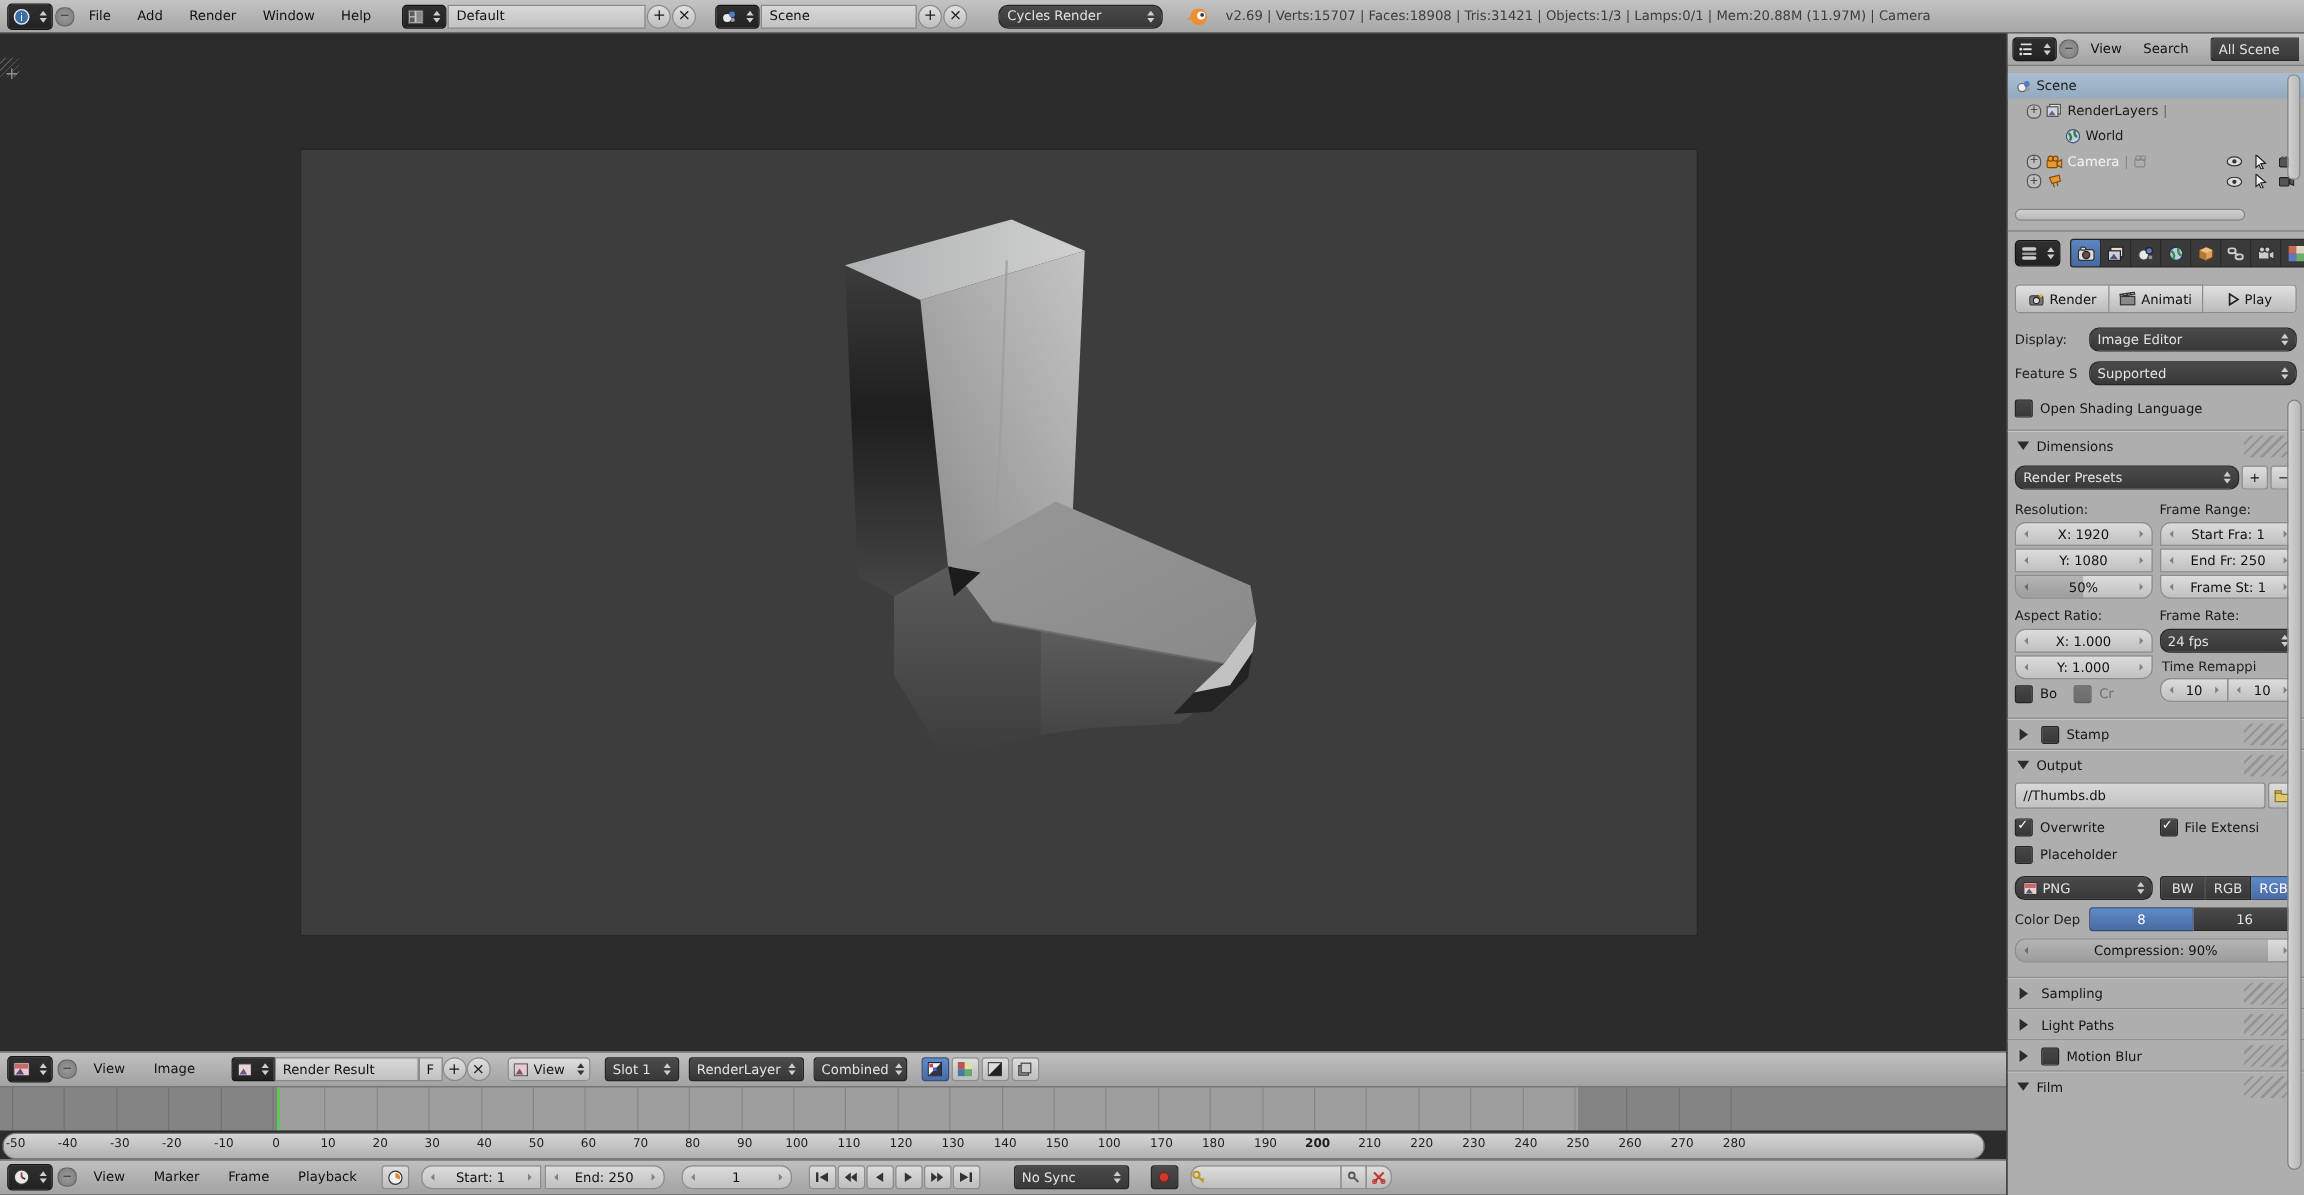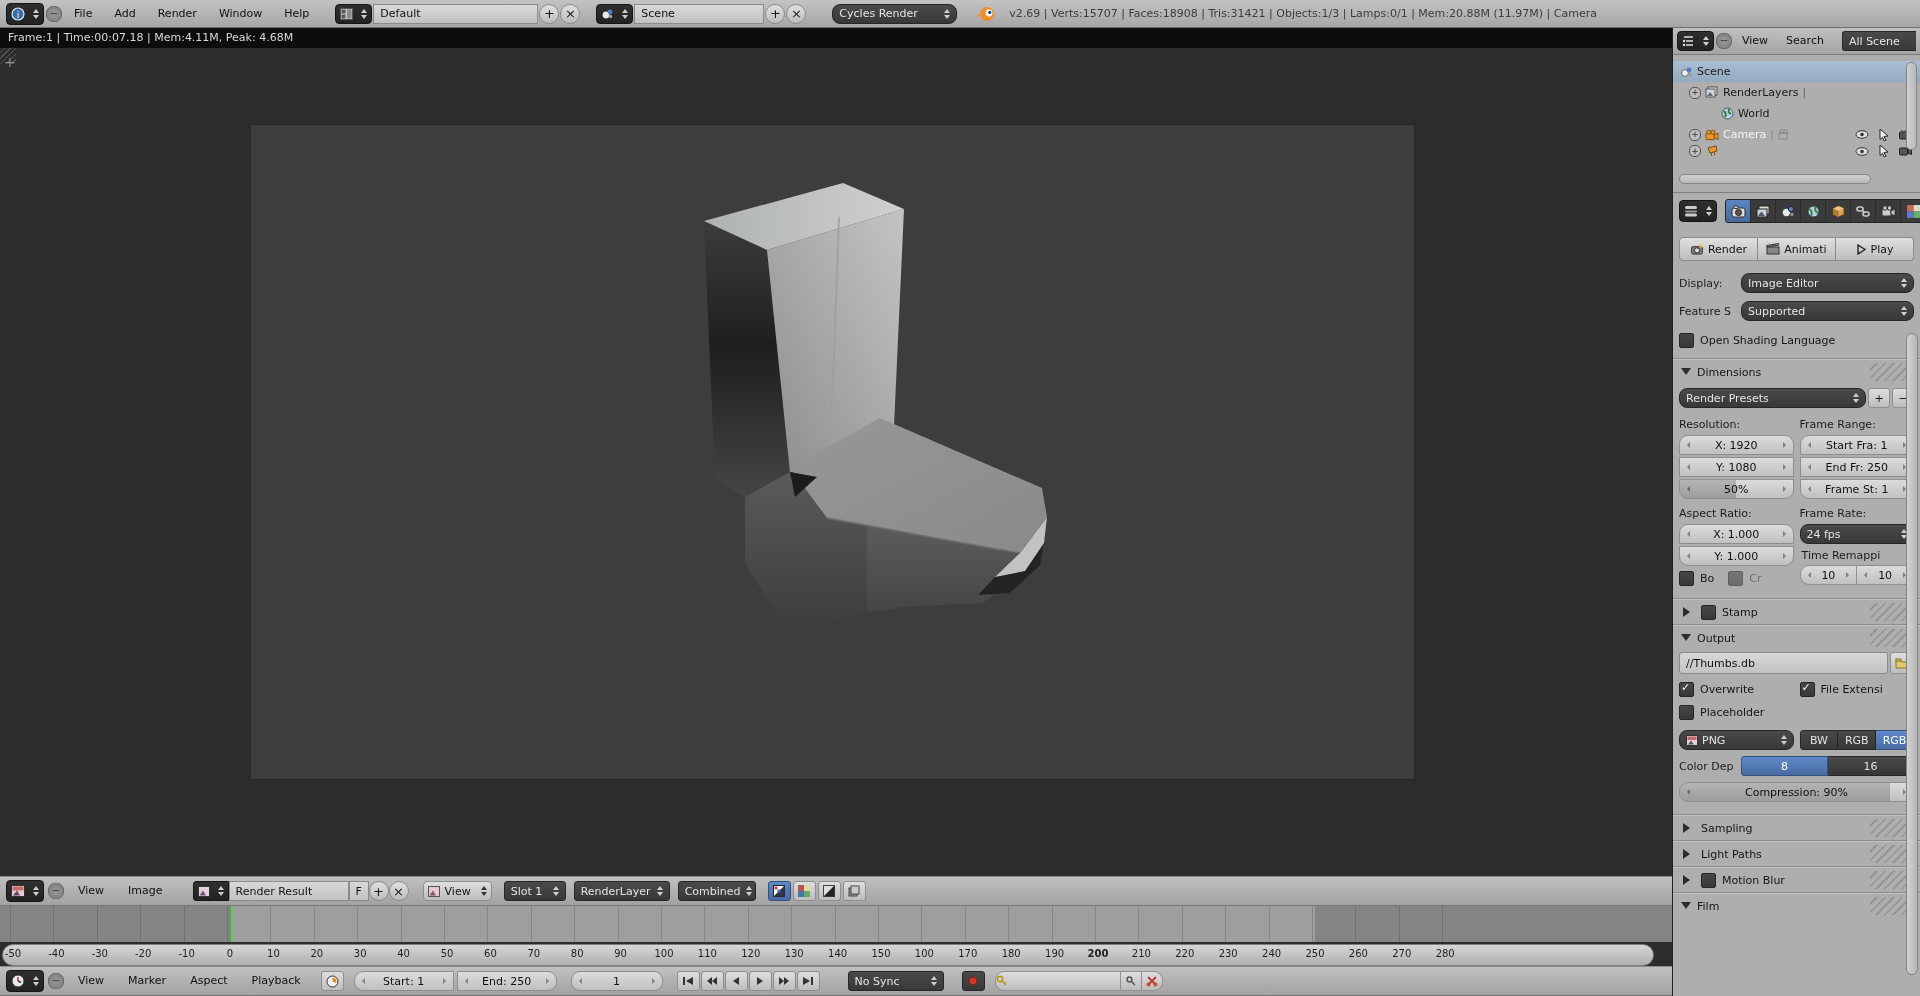--- a/index.html
+++ b/index.html
@@ -161,39 +161,38 @@
       <span class="arrows">
           <i class="up"></i>
           <i class="dn"></i>
         </span>
     </div>
     <div class="fieldbox" style="width:130px">Scene</div>
     <div class="roundbtn">+</div>
     <div class="roundbtn">×</div>
   </div>
 
-  <div class="btn-dark" style="width:125px;margin-left:24px;border-radius:8px">
+  <div class="btn-dark" style="width:137px;margin-left:24px;border-radius:8px">
     <span>Cycles Render</span>
     <span class="arrows">
         <i class="up"></i>
         <i class="dn"></i>
       </span>
   </div>
 
   <svg width="22" height="18" viewBox="0 0 22 18" style="margin-left:16px">
     <circle cx="12" cy="9" r="7" fill="#ec8f2c"></circle>
     <circle cx="14" cy="8" r="3.4" fill="#fff"></circle>
     <circle cx="14.8" cy="7.4" r="1.6" fill="#1f3a66"></circle>
     <path d="M1 12 L8 6 L10 9 Z" fill="#ec8f2c"></path>
   </svg>
   <div class="stats">v2.69 | Verts:15707 | Faces:18908 | Tris:31421 | Objects:1/3 | Lamps:0/1 | Mem:20.88M (11.97M) | Camera</div>
 </div>
 
 <div id="leftcol" class="abs">
-  <div id="renderinfo" class="abs">Frame:1 | Time:00:07.18 | Mem:4.11M, Peak: 4.68M</div>
 
   <div id="canvas" class="abs">
     <div class="corner abs"></div>
     <div id="cursor2d" class="abs">+</div>
     <div id="renderimg" class="abs">
       <svg width="1163" height="654" viewBox="0 0 1163 654">
         <defs>
           <linearGradient id="gTop" x1="0" y1="0" x2="1" y2="0">
             <stop offset="0" stop-color="#aeb2b2"></stop>
               <stop offset="1" stop-color="#d0d0d0"></stop>
@@ -432,21 +431,21 @@
           <path d="M7 7 L10 8.5" stroke="#333" stroke-width="1.5"></path>
       </svg>
       <span class="arrows">
           <i class="up"></i>
           <i class="dn"></i>
         </span>
     </div>
     <div class="collapse-dot">−</div>
     <div class="menu-item">View</div>
     <div class="menu-item">Marker</div>
-    <div class="menu-item">Aspect</div>
+    <div class="menu-item">Frame</div>
     <div class="menu-item">Playback</div>
 
     <div class="tbtn" style="margin-left:6px">
       <svg width="13" height="13" viewBox="0 0 13 13">
         <circle cx="6.5" cy="6.5" r="5.5" fill="#f2f2f2" stroke="#333"></circle>
         <path d="M6.5 6.5 L6.5 2.5 A4 4 0 0 1 10.2 8 Z" fill="#e08a2a"></path>
       </svg>
     </div>
 
     <div class="numfield" style="width:100px;margin-left:6px;border-radius:9px 0 0 9px">

